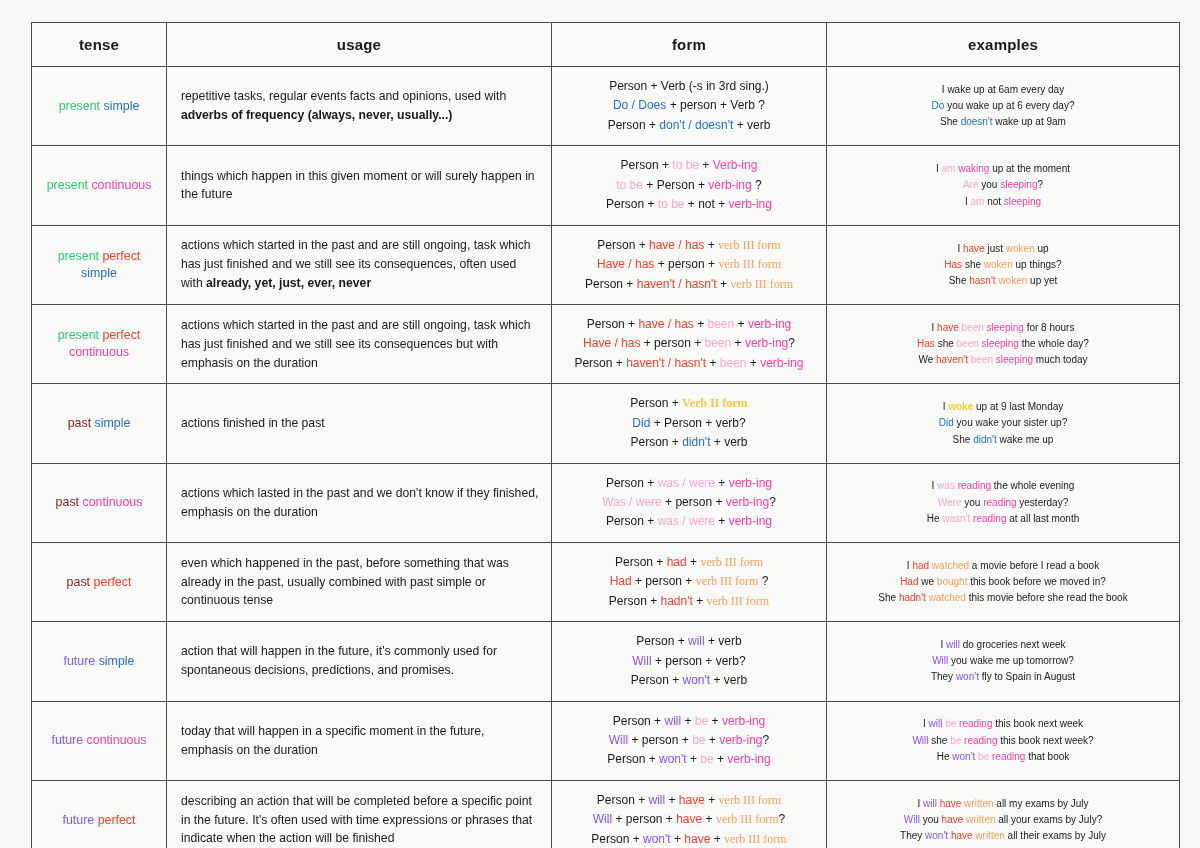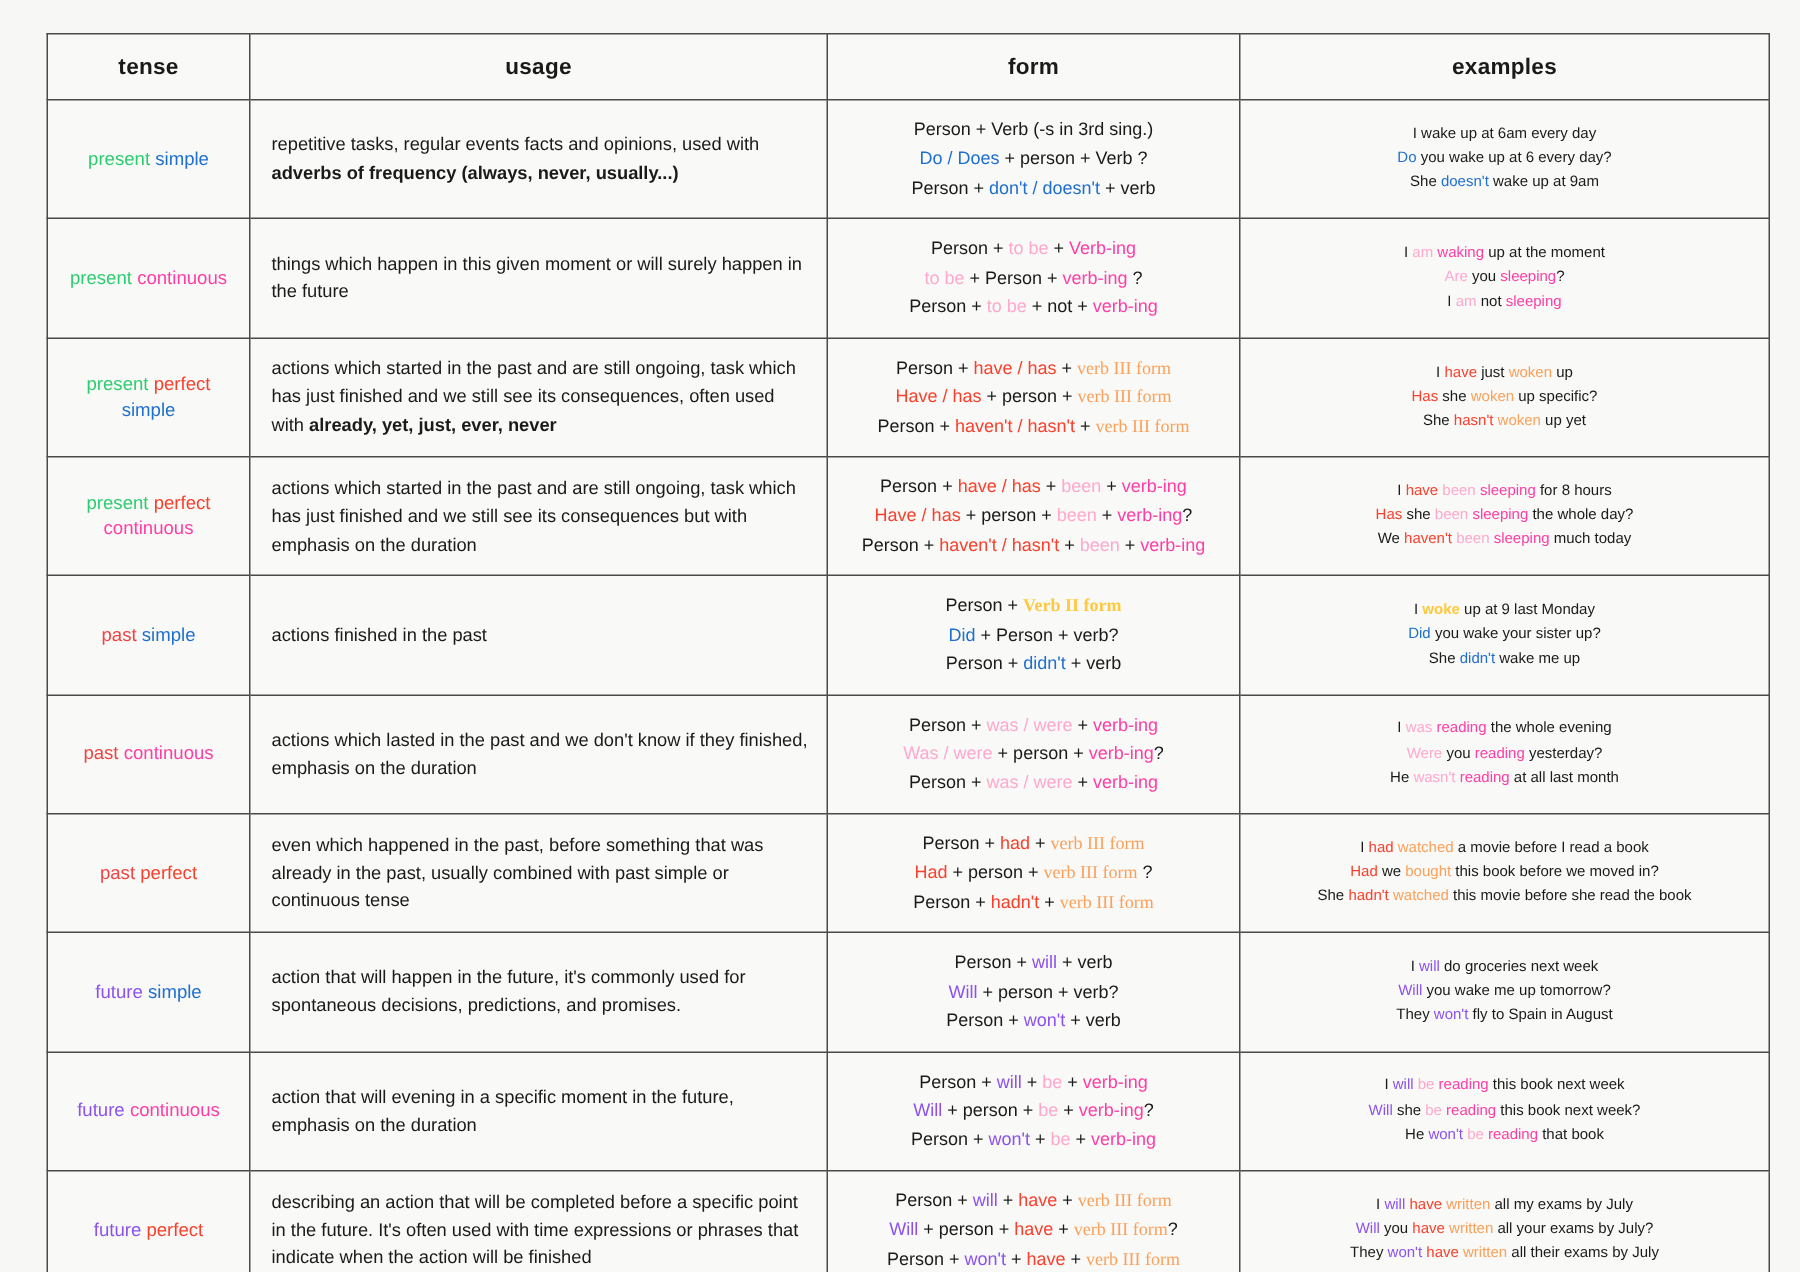--- a/index.html
+++ b/index.html
@@ -62,21 +62,21 @@
     font-size: 10px;
     line-height: 1.62;
     padding: 10px 24px;
   }
 
   
   .k-green   { color: #2ecc71; margin-top: 10px; }
   .k-blue    { color: #1f6fd0; }
   .k-magenta { color: #ff3da5; }
   .k-red     { color: #f9402d; }
-  .k-skyblue { color: #ef4444; text-align: right; }
+  .k-skyblue { color: #7f1d1d; text-align: right; }
   .k-purple  { color: #8b52f0; }
   .k-pink    { color: #ffa8cd; }
   .k-orange  { color: #fba05a; }
   .k-yellow  { color: #ffc83d; font-weight: bold; }
   .k-black   { color: #1a1a1a; }
   .k-bold    { font-weight: bold; text-align: right; }
   .serif     { font-family: "Liberation Serif", serif; }
   .line      { display: block; }
 </style>
 </head>
@@ -129,21 +129,21 @@
       <tr>
         <td class="tense-cell"><span class="k-green">present </span><span class="k-red">perfect</span><br><span class="k-blue">simple</span></td>
         <td class="usage-cell"><span>actions which started in the past and are still ongoing, task which has just finished and we still see its consequences, often used with </span><span class="k-bold">already, yet, just, ever, never</span></td>
         <td class="form-cell">
           <span class="line"><span class="k-black">Person + </span><span class="k-red">have / has</span><span class="k-black"> + </span><span class="k-orange serif">verb III form</span></span>
           <span class="line"><span class="k-red">Have / has</span><span class="k-black"> + person + </span><span class="k-orange serif">verb III form</span></span>
           <span class="line"><span class="k-black">Person + </span><span class="k-red">haven't / hasn't</span><span class="k-black"> + </span><span class="k-orange serif">verb III form</span></span>
         </td>
         <td class="example-cell">
           <span class="line"><span class="k-black">I </span><span class="k-red">have</span><span class="k-black"> just </span><span class="k-orange">woken</span><span class="k-black"> up</span></span>
-          <span class="line"><span class="k-red">Has</span><span class="k-black"> she </span><span class="k-orange">woken</span><span class="k-black"> up specific?</span></span>
+          <span class="line"><span class="k-red">Has</span><span class="k-black"> she </span><span class="k-orange">woken</span><span class="k-black"> up things?</span></span>
           <span class="line"><span class="k-black">She </span><span class="k-red">hasn't</span><span class="k-black"> </span><span class="k-orange">woken</span><span class="k-black"> up yet</span></span>
         </td>
       </tr>
       <tr>
         <td class="tense-cell"><span class="k-green">present </span><span class="k-red">perfect</span><br><span class="k-magenta">continuous</span></td>
         <td class="usage-cell"><span>actions which started in the past and are still ongoing, task which has just finished and we still see its consequences but with emphasis on the duration</span></td>
         <td class="form-cell">
           <span class="line"><span class="k-black">Person + </span><span class="k-red">have / has</span><span class="k-black"> + </span><span class="k-pink">been</span><span class="k-black"> + </span><span class="k-magenta">verb-ing</span></span>
           <span class="line"><span class="k-red">Have / has</span><span class="k-black"> + person + </span><span class="k-pink">been</span><span class="k-black"> + </span><span class="k-magenta">verb-ing</span><span class="k-black">?</span></span>
           <span class="line"><span class="k-black">Person + </span><span class="k-red">haven't / hasn't</span><span class="k-black"> + </span><span class="k-pink">been</span><span class="k-black"> + </span><span class="k-magenta">verb-ing</span></span>
@@ -205,21 +205,21 @@
           <span class="line"><span class="k-black">Person + </span><span class="k-purple">won't</span><span class="k-black"> + verb</span></span>
         </td>
         <td class="example-cell">
           <span class="line"><span class="k-black">I </span><span class="k-purple">will</span><span class="k-black"> do groceries next week</span></span>
           <span class="line"><span class="k-purple">Will</span><span class="k-black"> you wake me up tomorrow?</span></span>
           <span class="line"><span class="k-black">They </span><span class="k-purple">won't</span><span class="k-black"> fly to Spain in August</span></span>
         </td>
       </tr>
       <tr>
         <td class="tense-cell"><span class="k-purple">future </span><span class="k-magenta">continuous</span></td>
-        <td class="usage-cell"><span>action that will evening in a specific moment in the future, emphasis on the duration</span></td>
+        <td class="usage-cell"><span>today that will happen in a specific moment in the future, emphasis on the duration</span></td>
         <td class="form-cell">
           <span class="line"><span class="k-black">Person + </span><span class="k-purple">will</span><span class="k-black"> + </span><span class="k-pink">be</span><span class="k-black"> + </span><span class="k-magenta">verb-ing</span></span>
           <span class="line"><span class="k-purple">Will</span><span class="k-black"> + person + </span><span class="k-pink">be</span><span class="k-black"> + </span><span class="k-magenta">verb-ing</span><span class="k-black">?</span></span>
           <span class="line"><span class="k-black">Person + </span><span class="k-purple">won't</span><span class="k-black"> + </span><span class="k-pink">be</span><span class="k-black"> + </span><span class="k-magenta">verb-ing</span></span>
         </td>
         <td class="example-cell">
           <span class="line"><span class="k-black">I </span><span class="k-purple">will </span><span class="k-pink">be </span><span class="k-magenta">reading</span><span class="k-black"> this book next week</span></span>
           <span class="line"><span class="k-purple">Will</span><span class="k-black"> she </span><span class="k-pink">be </span><span class="k-magenta">reading</span><span class="k-black"> this book next week?</span></span>
           <span class="line"><span class="k-black">He </span><span class="k-purple">won't </span><span class="k-pink">be </span><span class="k-magenta">reading</span><span class="k-black"> that book</span></span>
         </td>

